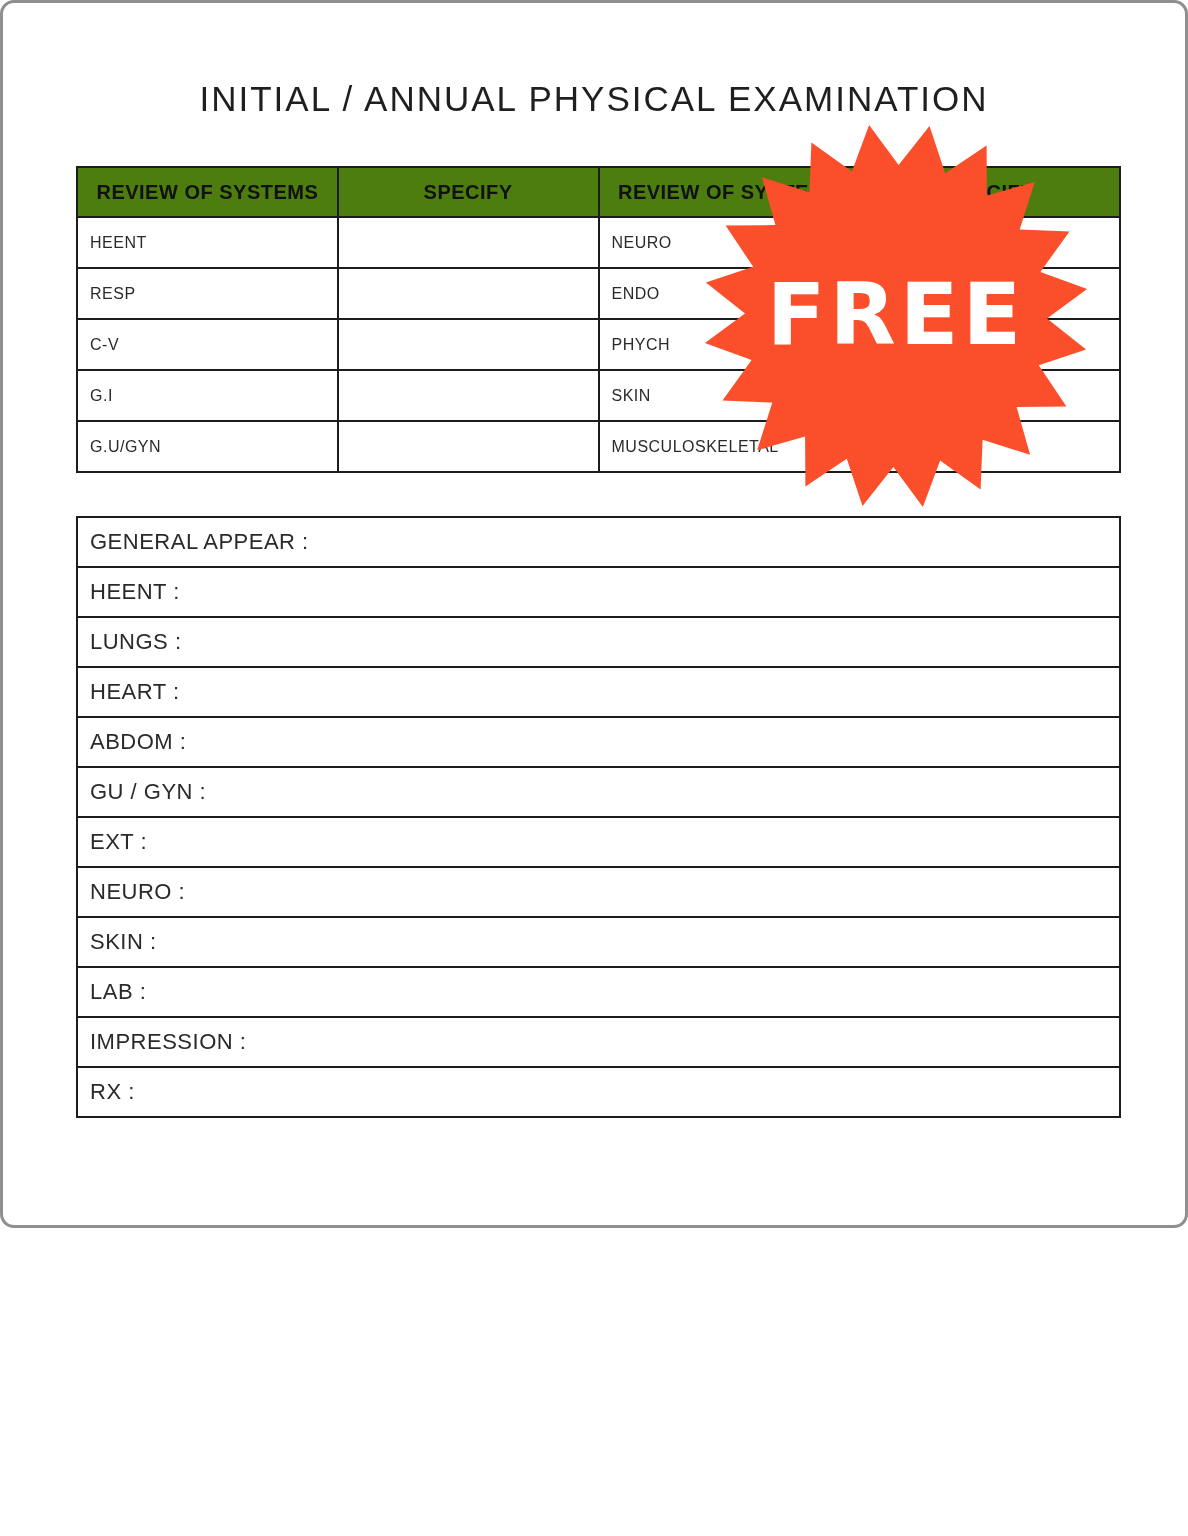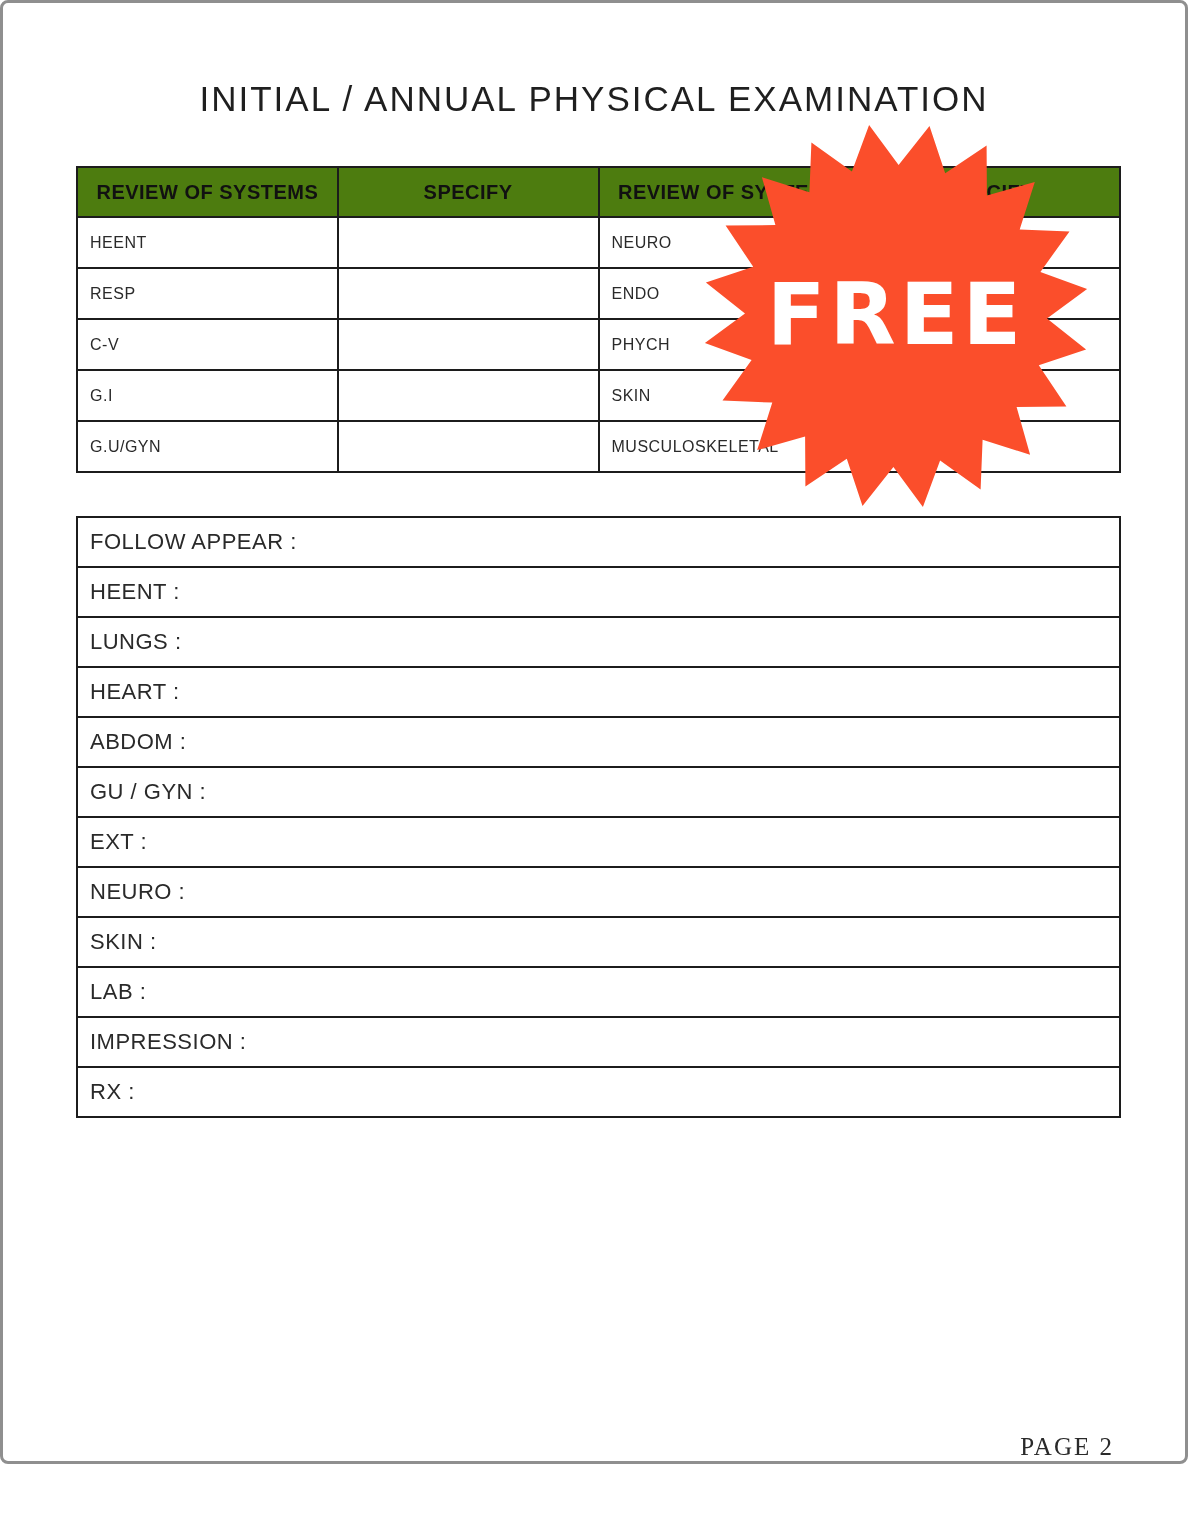--- a/index.html
+++ b/index.html
@@ -1,23 +1,23 @@
 <!DOCTYPE html>
 <html><head>
 <meta charset="utf-8">
 <style>
   html, body { margin: 0; padding: 0; background: #ffffff; }
   .page {
     position: relative;
     width: 1188px;
-    height: 1464px;
+    height: 1228px;
     box-sizing: border-box;
     background: #ffffff;
     border: 3px solid #8f8f8f;
-    border-radius: 8px;
+    border-radius: 14px;
     overflow: hidden;
     font-family: "Liberation Sans", sans-serif;
     color: #232323;
   }
 
   .doc-title {
     position: absolute;
     top: 76px;
     left: 0;
     width: 100%;
@@ -159,21 +159,21 @@
         <td></td>
         <td>MUSCULOSKELETAL</td>
         <td></td>
       </tr>
     </tbody>
   </table>
 
   <table class="exam-table">
     <tbody>
       <tr>
-          <td>FOLLOW APPEAR :</td>
+          <td>GENERAL APPEAR :</td>
         </tr>
       <tr>
           <td>HEENT :</td>
         </tr>
       <tr>
           <td>LUNGS :</td>
         </tr>
       <tr>
           <td>HEART :</td>
         </tr>

